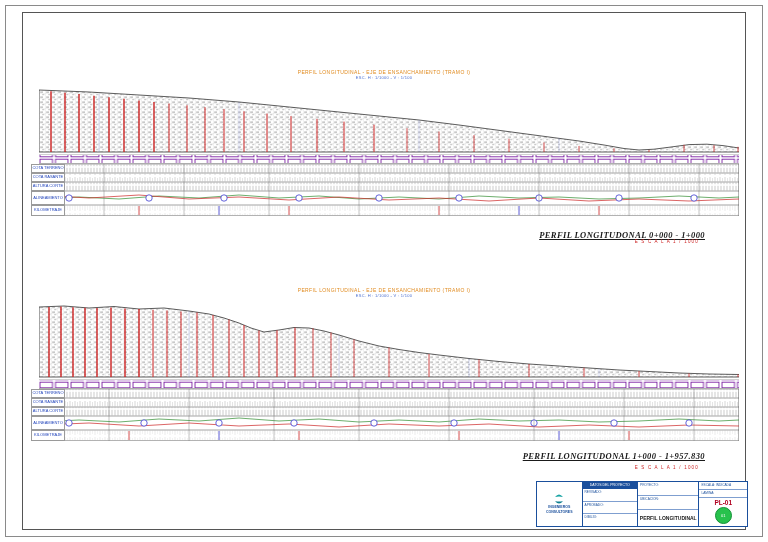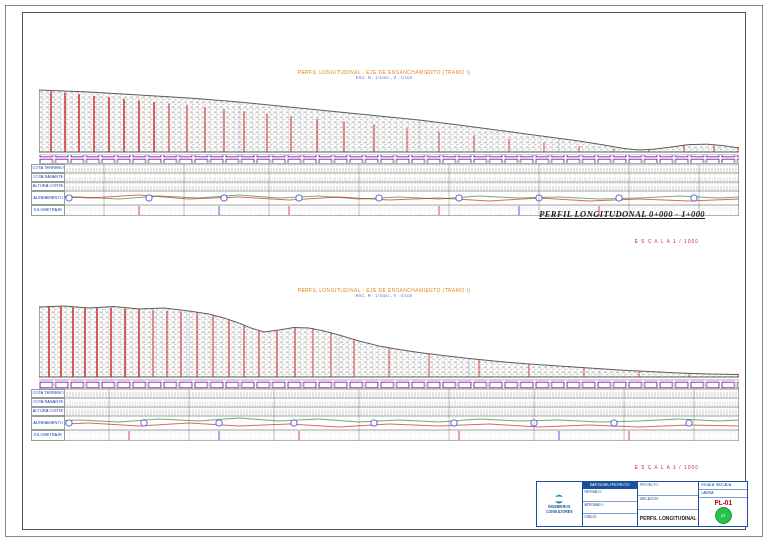--- a/index.html
+++ b/index.html
@@ -98,21 +98,21 @@
       <path d="M180 120V129M480 120V129" stroke="#3333cc" stroke-width="0.8" fill="none"></path>
       <path d="M65 78V129.7M145 78V129.7M230 78V129.7M320 78V129.7M410 78V129.7M500 78V129.7M590 78V129.7M660 78V129.7" stroke="#666" stroke-width="0.4" fill="none"></path>
     </svg>
 
     <div class="band-label" style="top:151px;height:9px">COTA TERRENO</div>
     <div class="band-label" style="top:160px;height:9px">COTA RASANTE</div>
     <div class="band-label" style="top:169px;height:9px">ALTURA CORTE</div>
     <div class="band-label" style="top:178px;height:14px">ALINEAMIENTO</div>
     <div class="band-label" style="top:192px;height:11px">KILOMETRAJE</div>
 
-    <div class="panel-title" style="top:196px">PERFIL LONGITUDONAL 0+000 - 1+000</div>
+    <div class="panel-title" style="top:217px">PERFIL LONGITUDONAL 0+000 - 1+000</div>
     <div class="panel-scale" style="top:226px">E S C A L A   1 / 1000</div>
 
     <div class="panel-header" style="top:274px">
       <div class="hl1">PERFIL LONGITUDINAL - EJE DE ENSANCHAMIENTO (TRAMO I)</div>
       <div class="hl2">ESC. H : 1/1000 - V : 1/100</div>
     </div>
 
     <svg class="profile-svg" style="top:288px" width="700" height="140" viewBox="0 0 700 140">
       <path d="M0 76 L0 6 L25 5 L50 7 L75 5.5 L100 8 L125 7 L150 10 L170 13 L185 17 L200 22 L212 27 L225 31 L240 29 L255 26.5 L270 27 L285 30 L300 34 L320 40 L340 45 L360 48.5 L380 51.5 L400 54 L430 57.5 L460 60.5 L490 63 L520 65 L550 67 L580 69 L610 70.5 L640 72 L670 73 L700 73.5 L700 76 Z" fill="url(#tex)"></path>
       <path d="M0 6 L25 5 L50 7 L75 5.5 L100 8 L125 7 L150 10 L170 13 L185 17 L200 22 L212 27 L225 31 L240 29 L255 26.5 L270 27 L285 30 L300 34 L320 40 L340 45 L360 48.5 L380 51.5 L400 54 L430 57.5 L460 60.5 L490 63 L520 65 L550 67 L580 69 L610 70.5 L640 72 L670 73 L700 73.5" fill="none" stroke="#333" stroke-width="0.8"></path>
@@ -145,20 +145,21 @@
       <path d="M180 130V139M520 130V139" stroke="#3333cc" stroke-width="0.8" fill="none"></path>
       <path d="M70 88V139.7M150 88V139.7M235 88V139.7M320 88V139.7M410 88V139.7M495 88V139.7M585 88V139.7M655 88V139.7" stroke="#666" stroke-width="0.4" fill="none"></path>
     </svg>
 
     <div class="band-label" style="top:376px;height:9px">COTA TERRENO</div>
     <div class="band-label" style="top:385px;height:9px">COTA RASANTE</div>
     <div class="band-label" style="top:394px;height:9px">ALTURA CORTE</div>
     <div class="band-label" style="top:403px;height:14px">ALINEAMIENTO</div>
     <div class="band-label" style="top:417px;height:11px">KILOMETRAJE</div>
 
+    <div class="panel-title" style="top:438px">PERFIL LONGITUDONAL 1+000 - 1+957.830</div>
     <div class="panel-scale" style="top:452px">E S C A L A   1 / 1000</div>
 
     <div class="title-block">
       <div class="tb-cell tb-logo">
         <svg width="12" height="12" viewBox="0 0 12 12">
           <path d="M2 4 Q6 -1 10 4 Q6 3 2 4 Z" fill="#16a3a3"></path>
           <path d="M10 8 Q6 13 2 8 Q6 9 10 8 Z" fill="#0f7f8f"></path>
         </svg>
         <div class="tb-company">INGENIEROS</div>
         <div class="tb-company">CONSULTORES</div>

